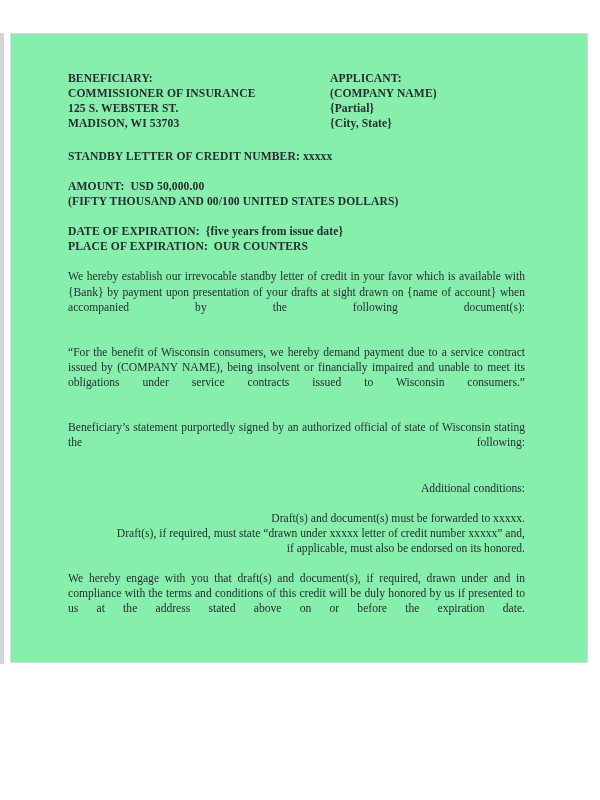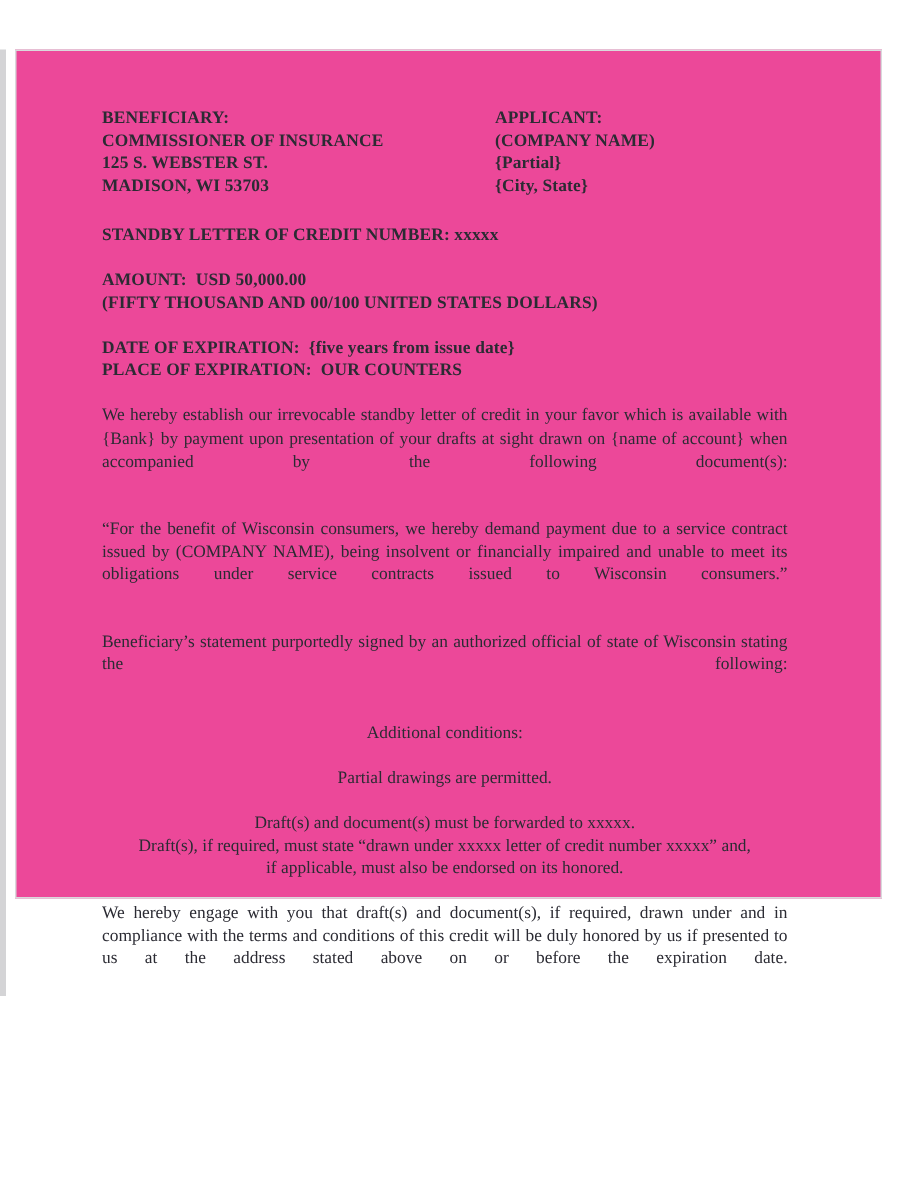--- a/index.html
+++ b/index.html
@@ -24,22 +24,22 @@
     height: 631px;
     background: #d4d4d6;
   }
 
   
   .page {
     position: absolute;
     left: 10px;
     top: 33px;
     width: 578px;
-    height: 566px;
-    background: #ec4899;
+    height: 630px;
+    background: #86efac;
     border: 1px solid #d9d9dc;
     box-sizing: border-box;
   }
 
   .page-inner {
     position: absolute;
     left: 57px;      
     top: 37px;
     width: 457px;
     color: #2b2b33;
@@ -81,21 +81,21 @@
   }
   
   .para:after {
     content: "";
     display: inline-block;
     width: 100%;
   }
 
   
   .plain {
-    text-align: center;
+    text-align: right;
     margin: 0 0 15px 0;
   }
   .plain .line { display: block; }
 </style>
 </head>
 <body>
 
 <div class="canvas-edge"></div>
 
 <div class="page">
@@ -134,21 +134,20 @@
     </div>
 
     <p class="para">We hereby establish our irrevocable standby letter of credit in your favor which is available with {Bank} by payment upon presentation of your drafts at sight drawn on {name of account} when accompanied by the following document(s):</p>
 
     <p class="para">“For the benefit of Wisconsin consumers, we hereby demand payment due to a service contract issued by (COMPANY NAME), being insolvent or financially impaired and unable to meet its obligations under service contracts issued to Wisconsin consumers.”</p>
 
     <p class="para">Beneficiary’s statement purportedly signed by an authorized official of state of Wisconsin stating the following:</p>
 
     <p class="plain">Additional conditions:</p>
 
-    <p class="plain">Partial drawings are permitted.</p>
 
     <div class="plain">
       <span class="line">Draft(s) and document(s) must be forwarded to xxxxx.</span>
       <span class="line">Draft(s), if required, must state  “drawn under xxxxx letter of credit number xxxxx” and,</span>
       <span class="line">if applicable, must also be endorsed on its honored.</span>
     </div>
 
     <p class="para">We hereby engage with you that draft(s) and document(s), if required, drawn under and in compliance with the terms and conditions of this credit will be duly honored by us if presented to us at the address stated above on or before the expiration date.</p>
 
   </div>

